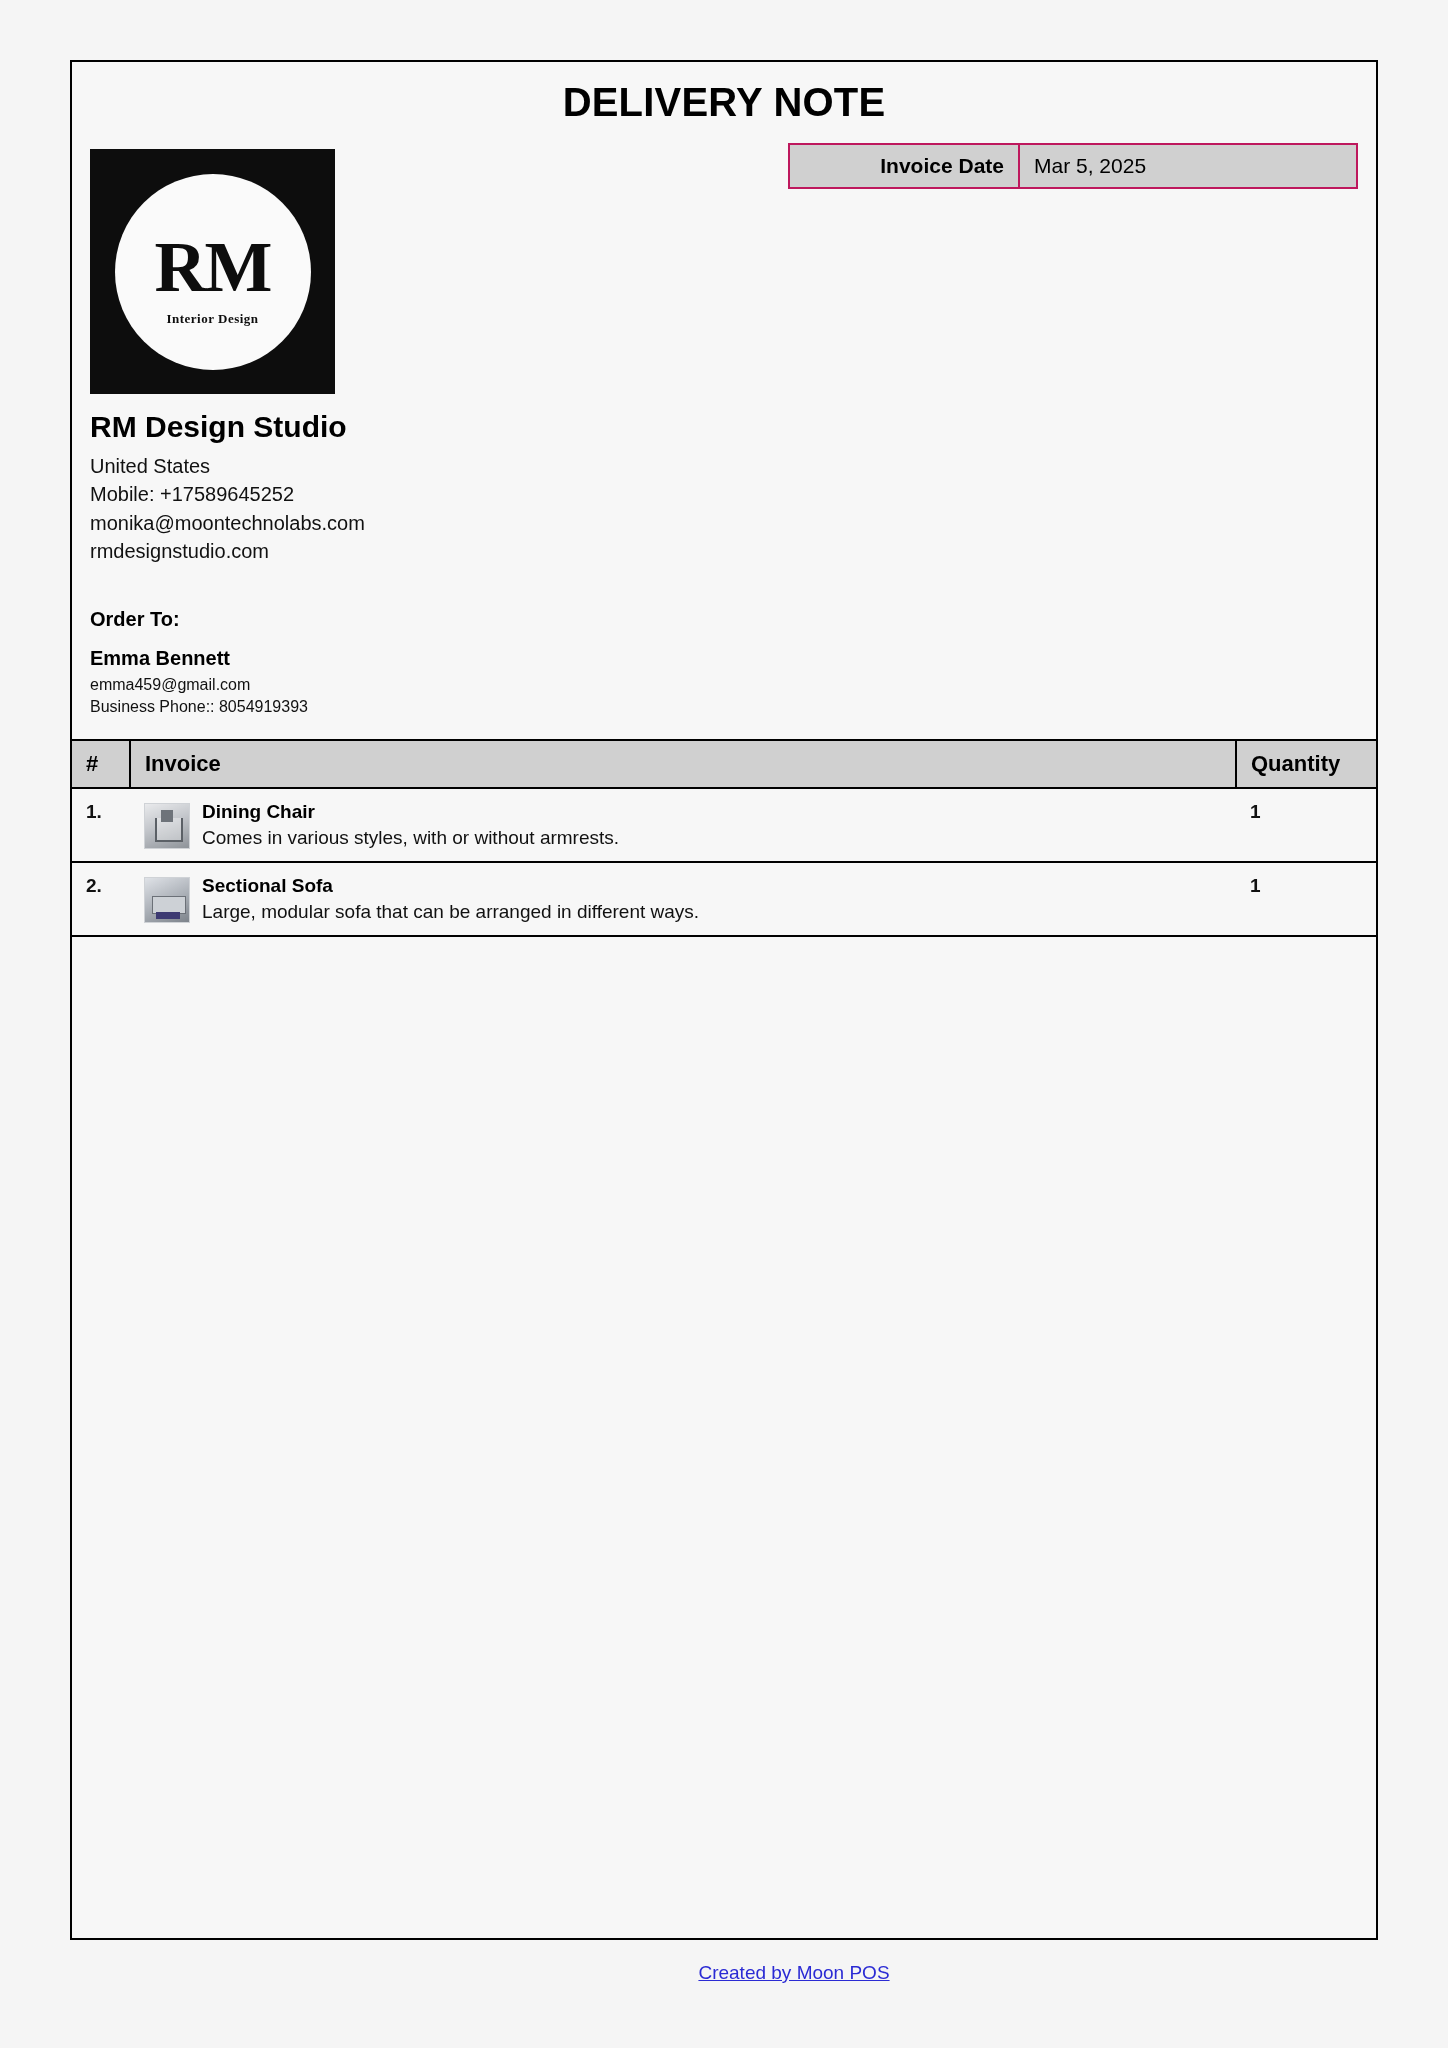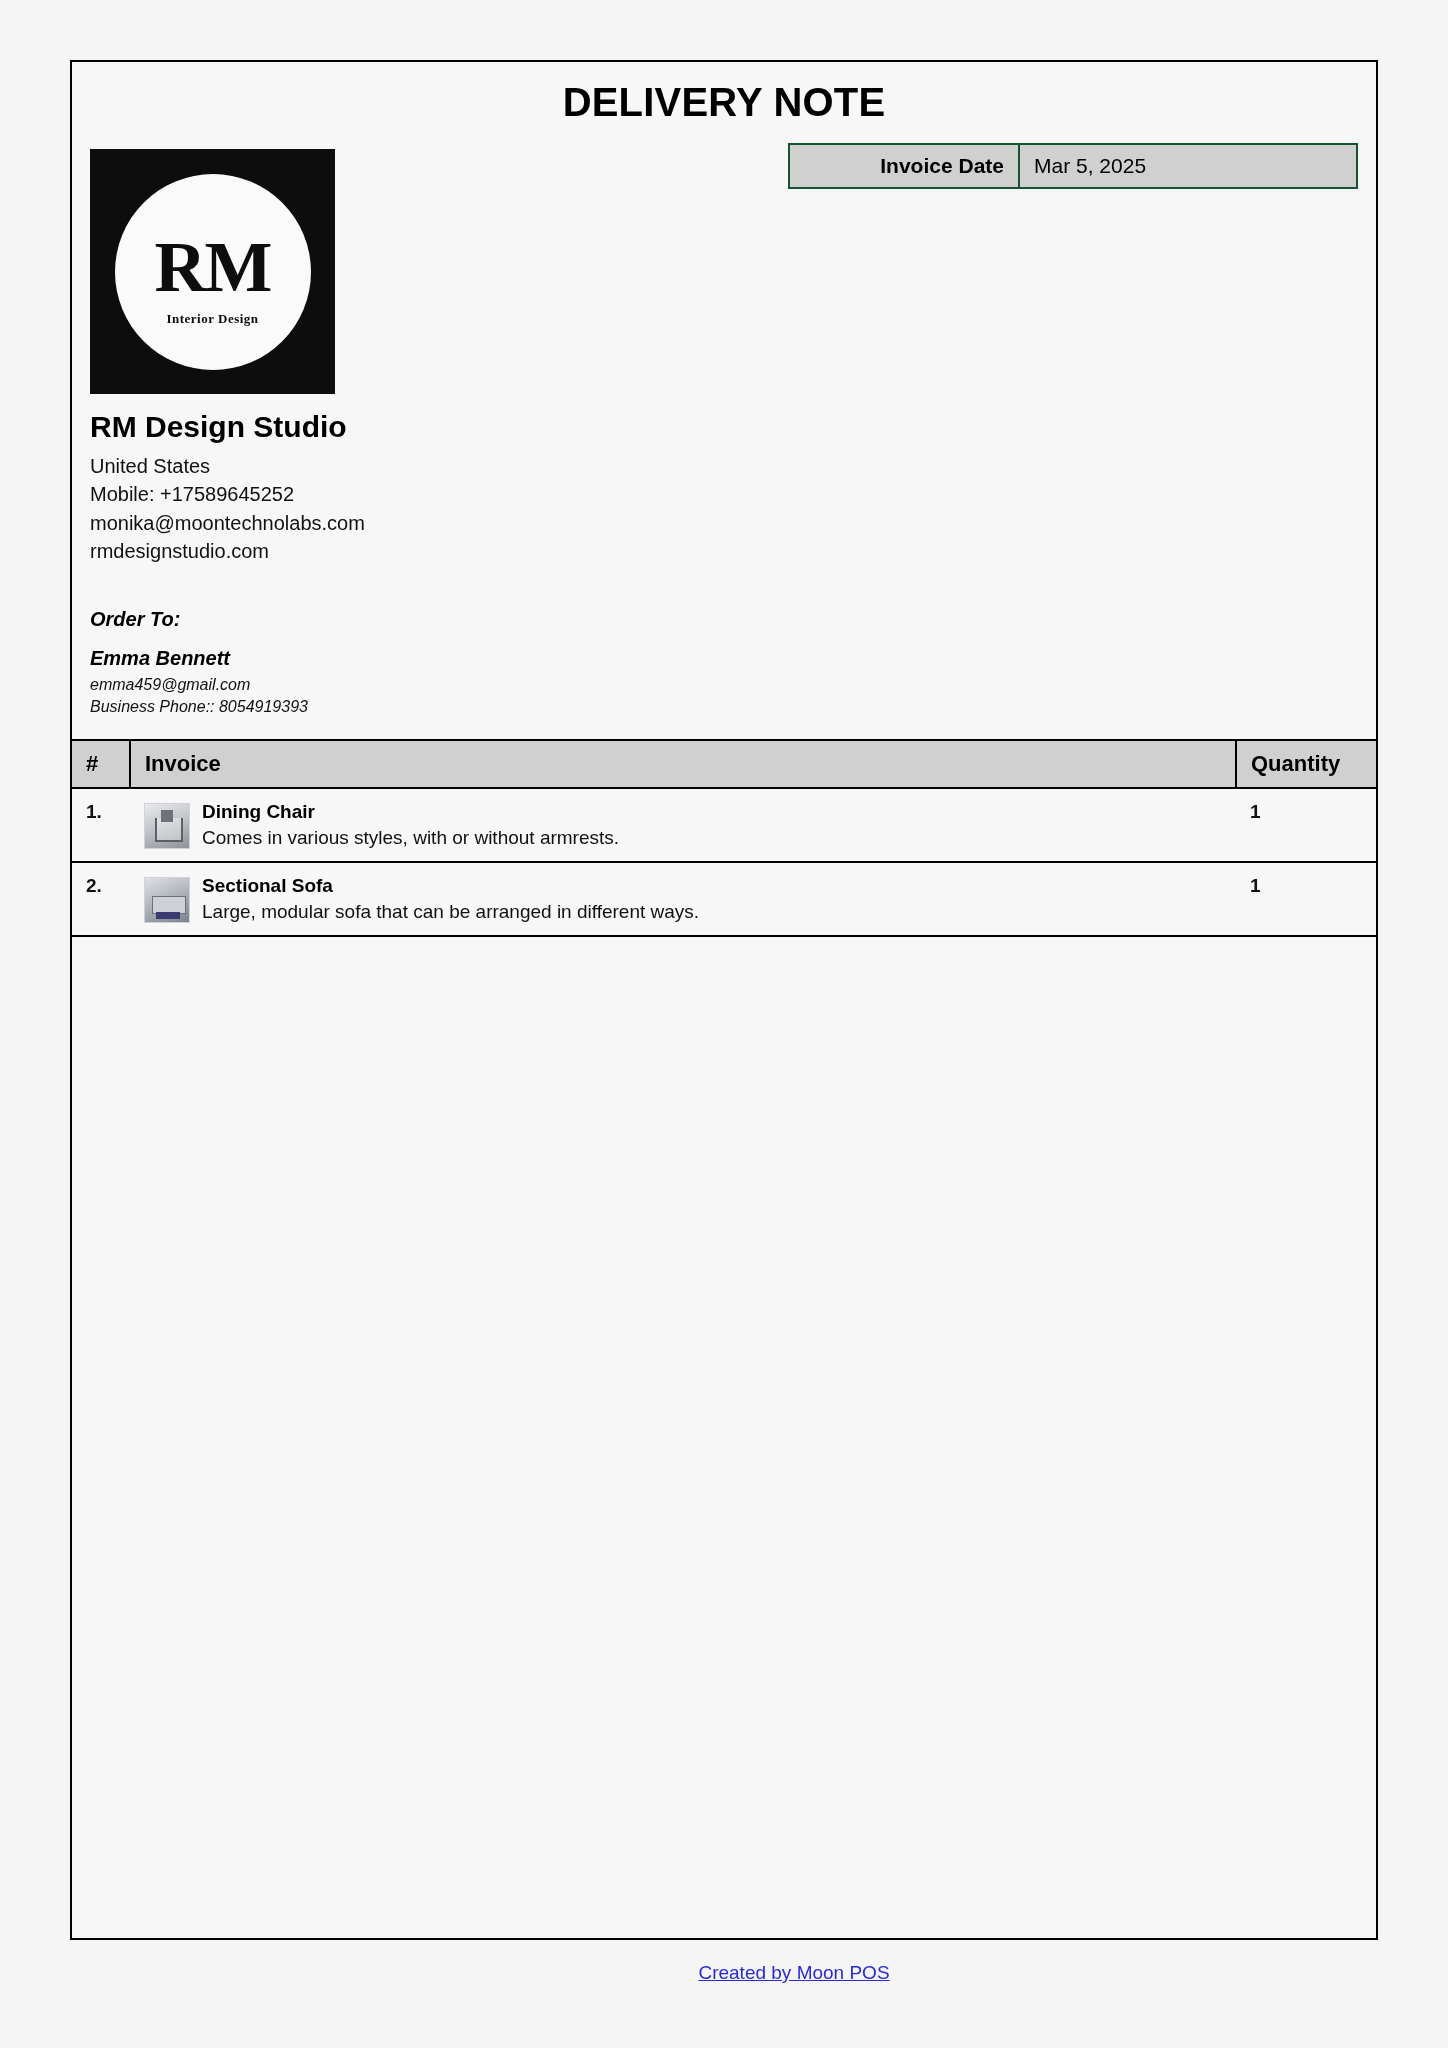--- a/index.html
+++ b/index.html
@@ -46,21 +46,21 @@
 
   .meta-table {
     position: absolute;
     right: 18px;
     top: 8px;
     border-collapse: collapse;
     width: 570px;
     background: #d0d0d0;
   }
   .meta-table td {
-    border: 2px solid #14532d;
+    border: 2px solid #be185d;
     padding: 9px 14px;
     font-size: 21px;
     background: #d0d0d0;
     color: #000;
   }
   .meta-label {
     text-align: right;
     font-weight: bold;
     width: 230px;
   }
@@ -118,21 +118,21 @@
     color: #000;
     margin-bottom: 8px;
   }
   .company-line {
     font-size: 20px;
     color: #111;
     line-height: 1.42;
   }
 
   
-  .order-to { padding: 0 18px; margin-top: 42px; margin-bottom: 20px; font-style: italic; }
+  .order-to { padding: 0 18px; margin-top: 42px; margin-bottom: 20px; }
   .order-to-title {
     font-size: 20px;
     font-weight: bold;
     color: #000;
     margin-bottom: 4px;
   }
   .order-to-name {
     font-size: 20px;
     font-weight: bold;
     color: #000;

